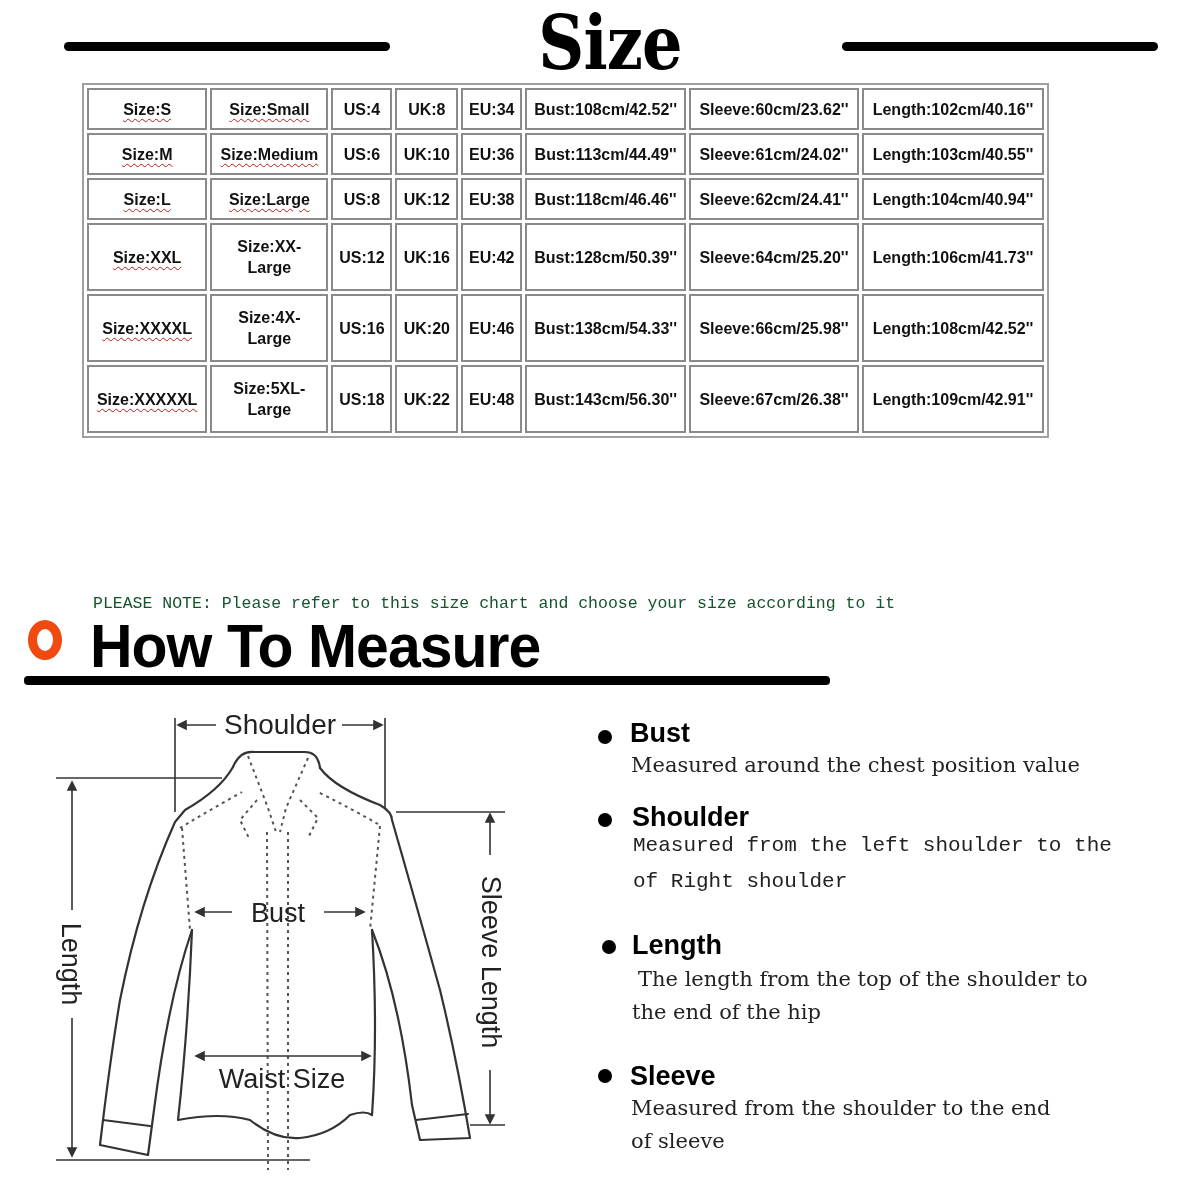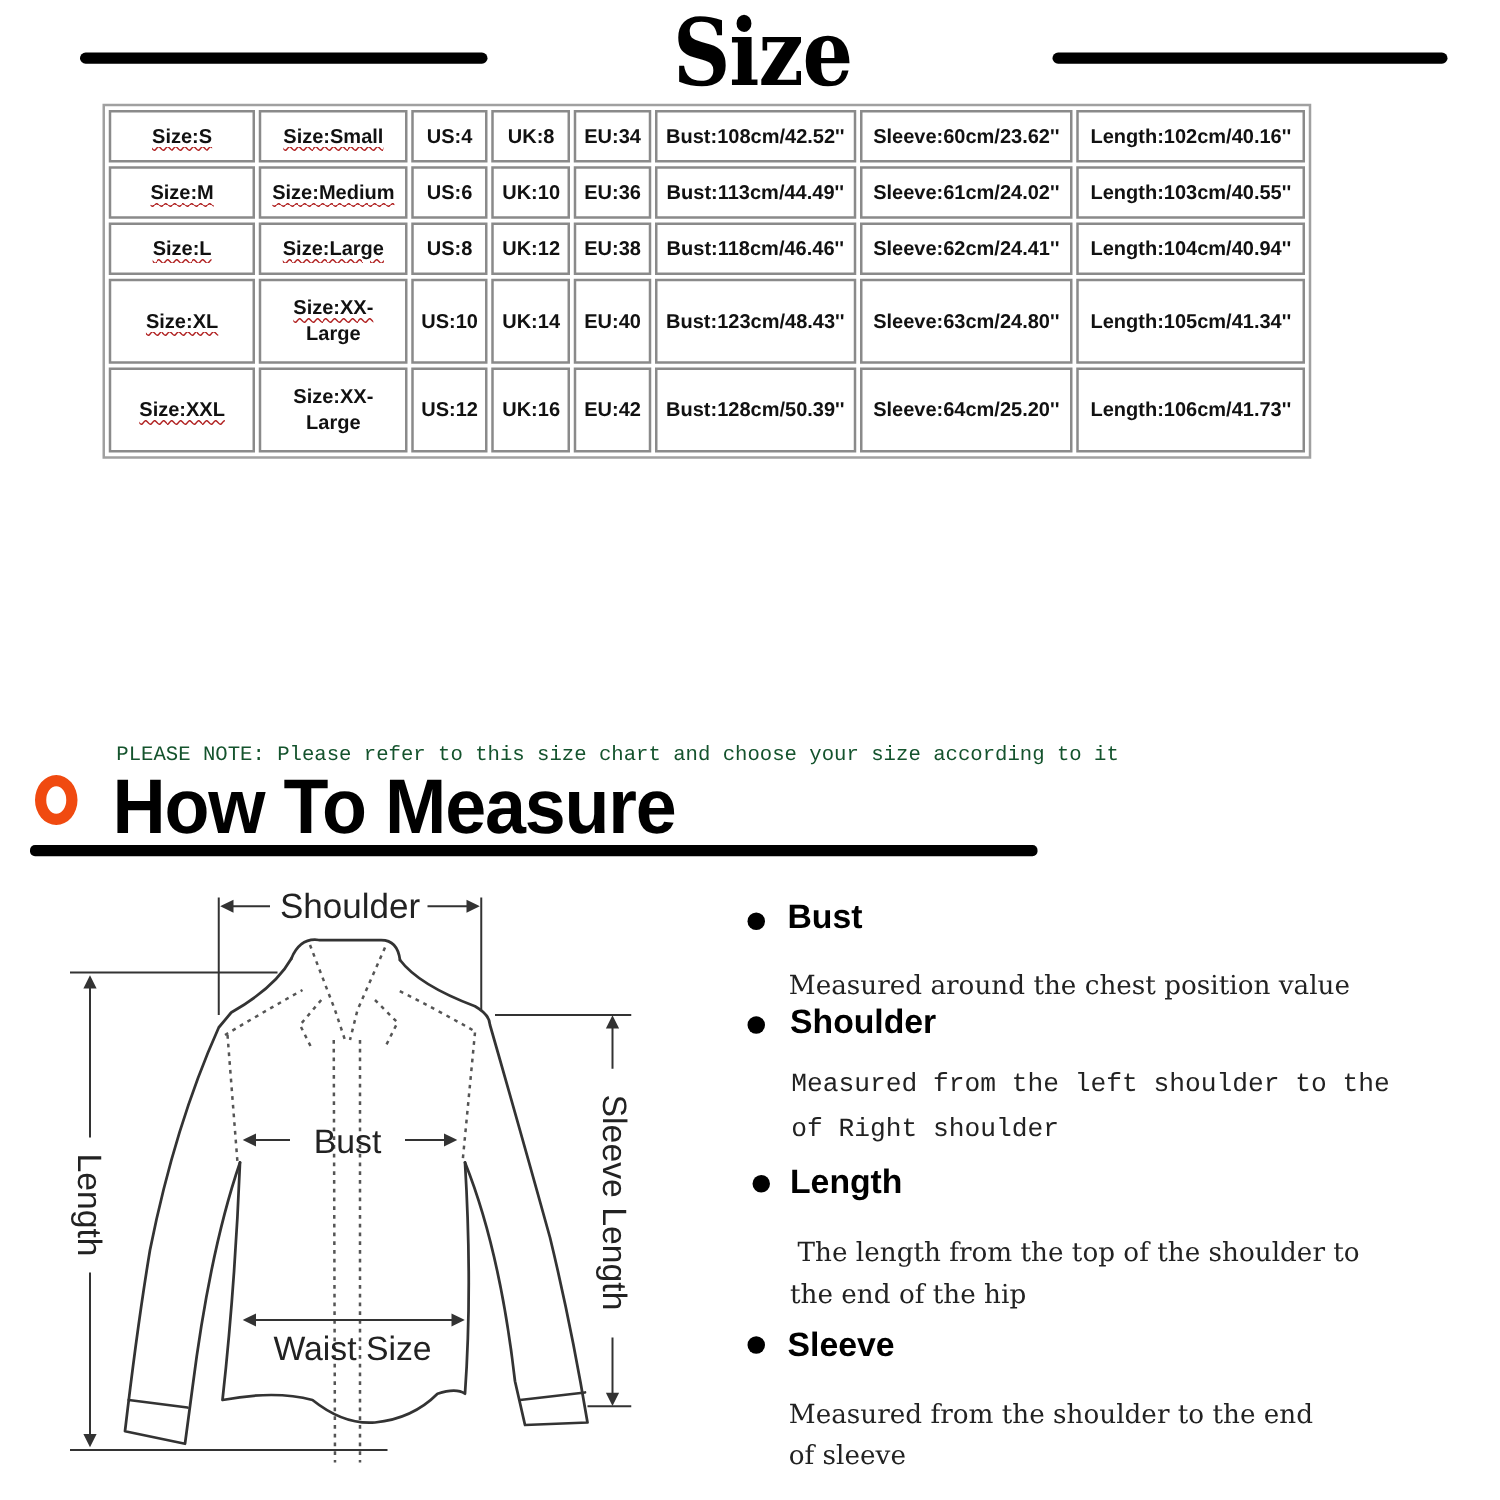--- a/index.html
+++ b/index.html
@@ -25,21 +25,21 @@
   .how-text { position:absolute; left:66px; top:-2px; font-family:"Liberation Sans", sans-serif; font-weight:bold; font-size:62px; line-height:72px; transform:scaleX(0.95); transform-origin:left; letter-spacing:-1px; }
   .how-line { position:absolute; left:0; top:64px; width:806px; height:9px; background:#000; border-radius:4px; }
 
   .diagram { position:absolute; left:20px; top:700px; width:540px; height:480px; }
   .diagram svg text { font-family:"Liberation Sans", sans-serif; fill:#222; }
 
   .guide { position:absolute; left:598px; top:718px; width:560px; }
   .guide-item { position:absolute; left:0; }
   .guide-bullet { position:absolute; left:0; width:14px; height:14px; border-radius:50%; background:#000; }
   .guide-head { position:absolute; left:32px; font-family:"Liberation Sans", sans-serif; font-weight:bold; font-size:27px; white-space:nowrap; }
-  .guide-desc { position:absolute; left:33px; font-family:"DejaVu Serif", serif; font-size:21px; line-height:31px; color:#222; white-space:nowrap;margin-top:23px; }
+  .guide-desc { position:absolute; left:33px; font-family:"DejaVu Serif", serif; font-size:21px; line-height:31px; color:#222; white-space:nowrap; }
   .guide-desc.mono { font-family:"Liberation Mono", monospace; font-size:21px; line-height:30px; }
 </style>
 </head>
 <body>
 
 <div class="title-wrap">
   <div class="title-line left"></div>
   <div class="title-text">Size Chart</div>
   <div class="title-line right"></div>
 </div>
@@ -70,38 +70,48 @@
       <td class="size-cell"><span class="wavy">Size:L</span></td>
       <td class="size-cell"><span class="wavy">Size:Large</span></td>
       <td>US:8</td>
       <td>UK:12</td>
       <td>EU:38</td>
       <td>Bust:118cm/46.46''</td>
       <td>Sleeve:62cm/24.41''</td>
       <td>Length:104cm/40.94''</td>
     </tr>
     <tr class="tall">
-      <td class="size-cell"><span class="wavy">Size:XL</span></td>
-      <td class="size-cell"><span class="wavy">Size:XX-</span><br><span>Large</span></td>
-      <td>US:10</td>
-      <td>UK:14</td>
-      <td>EU:40</td>
-      <td>Bust:123cm/48.43''</td>
-      <td>Sleeve:63cm/24.80''</td>
-      <td>Length:105cm/41.34''</td>
-    </tr>
-    <tr class="tall">
       <td class="size-cell"><span class="wavy">Size:XXL</span></td>
       <td class="size-cell"><span>Size:XX-</span><br><span>Large</span></td>
       <td>US:12</td>
       <td>UK:16</td>
       <td>EU:42</td>
       <td>Bust:128cm/50.39''</td>
       <td>Sleeve:64cm/25.20''</td>
       <td>Length:106cm/41.73''</td>
+    </tr>
+    <tr class="tall">
+      <td class="size-cell"><span class="wavy">Size:XXXXL</span></td>
+      <td class="size-cell"><span>Size:4X-</span><br><span>Large</span></td>
+      <td>US:16</td>
+      <td>UK:20</td>
+      <td>EU:46</td>
+      <td>Bust:138cm/54.33''</td>
+      <td>Sleeve:66cm/25.98''</td>
+      <td>Length:108cm/42.52''</td>
+    </tr>
+    <tr class="tall">
+      <td class="size-cell"><span class="wavy">Size:XXXXXL</span></td>
+      <td class="size-cell"><span>Size:5XL-</span><br><span>Large</span></td>
+      <td>US:18</td>
+      <td>UK:22</td>
+      <td>EU:48</td>
+      <td>Bust:143cm/56.30''</td>
+      <td>Sleeve:67cm/26.38''</td>
+      <td>Length:109cm/42.91''</td>
     </tr>
   </tbody>
 </table>
 
 <div class="note">PLEASE NOTE: Please refer to this size chart and choose your size according to it</div>
 
 <div class="how-wrap">
   <div class="how-icon"></div>
   <div class="how-text">How To Measure</div>
   <div class="how-line"></div>

